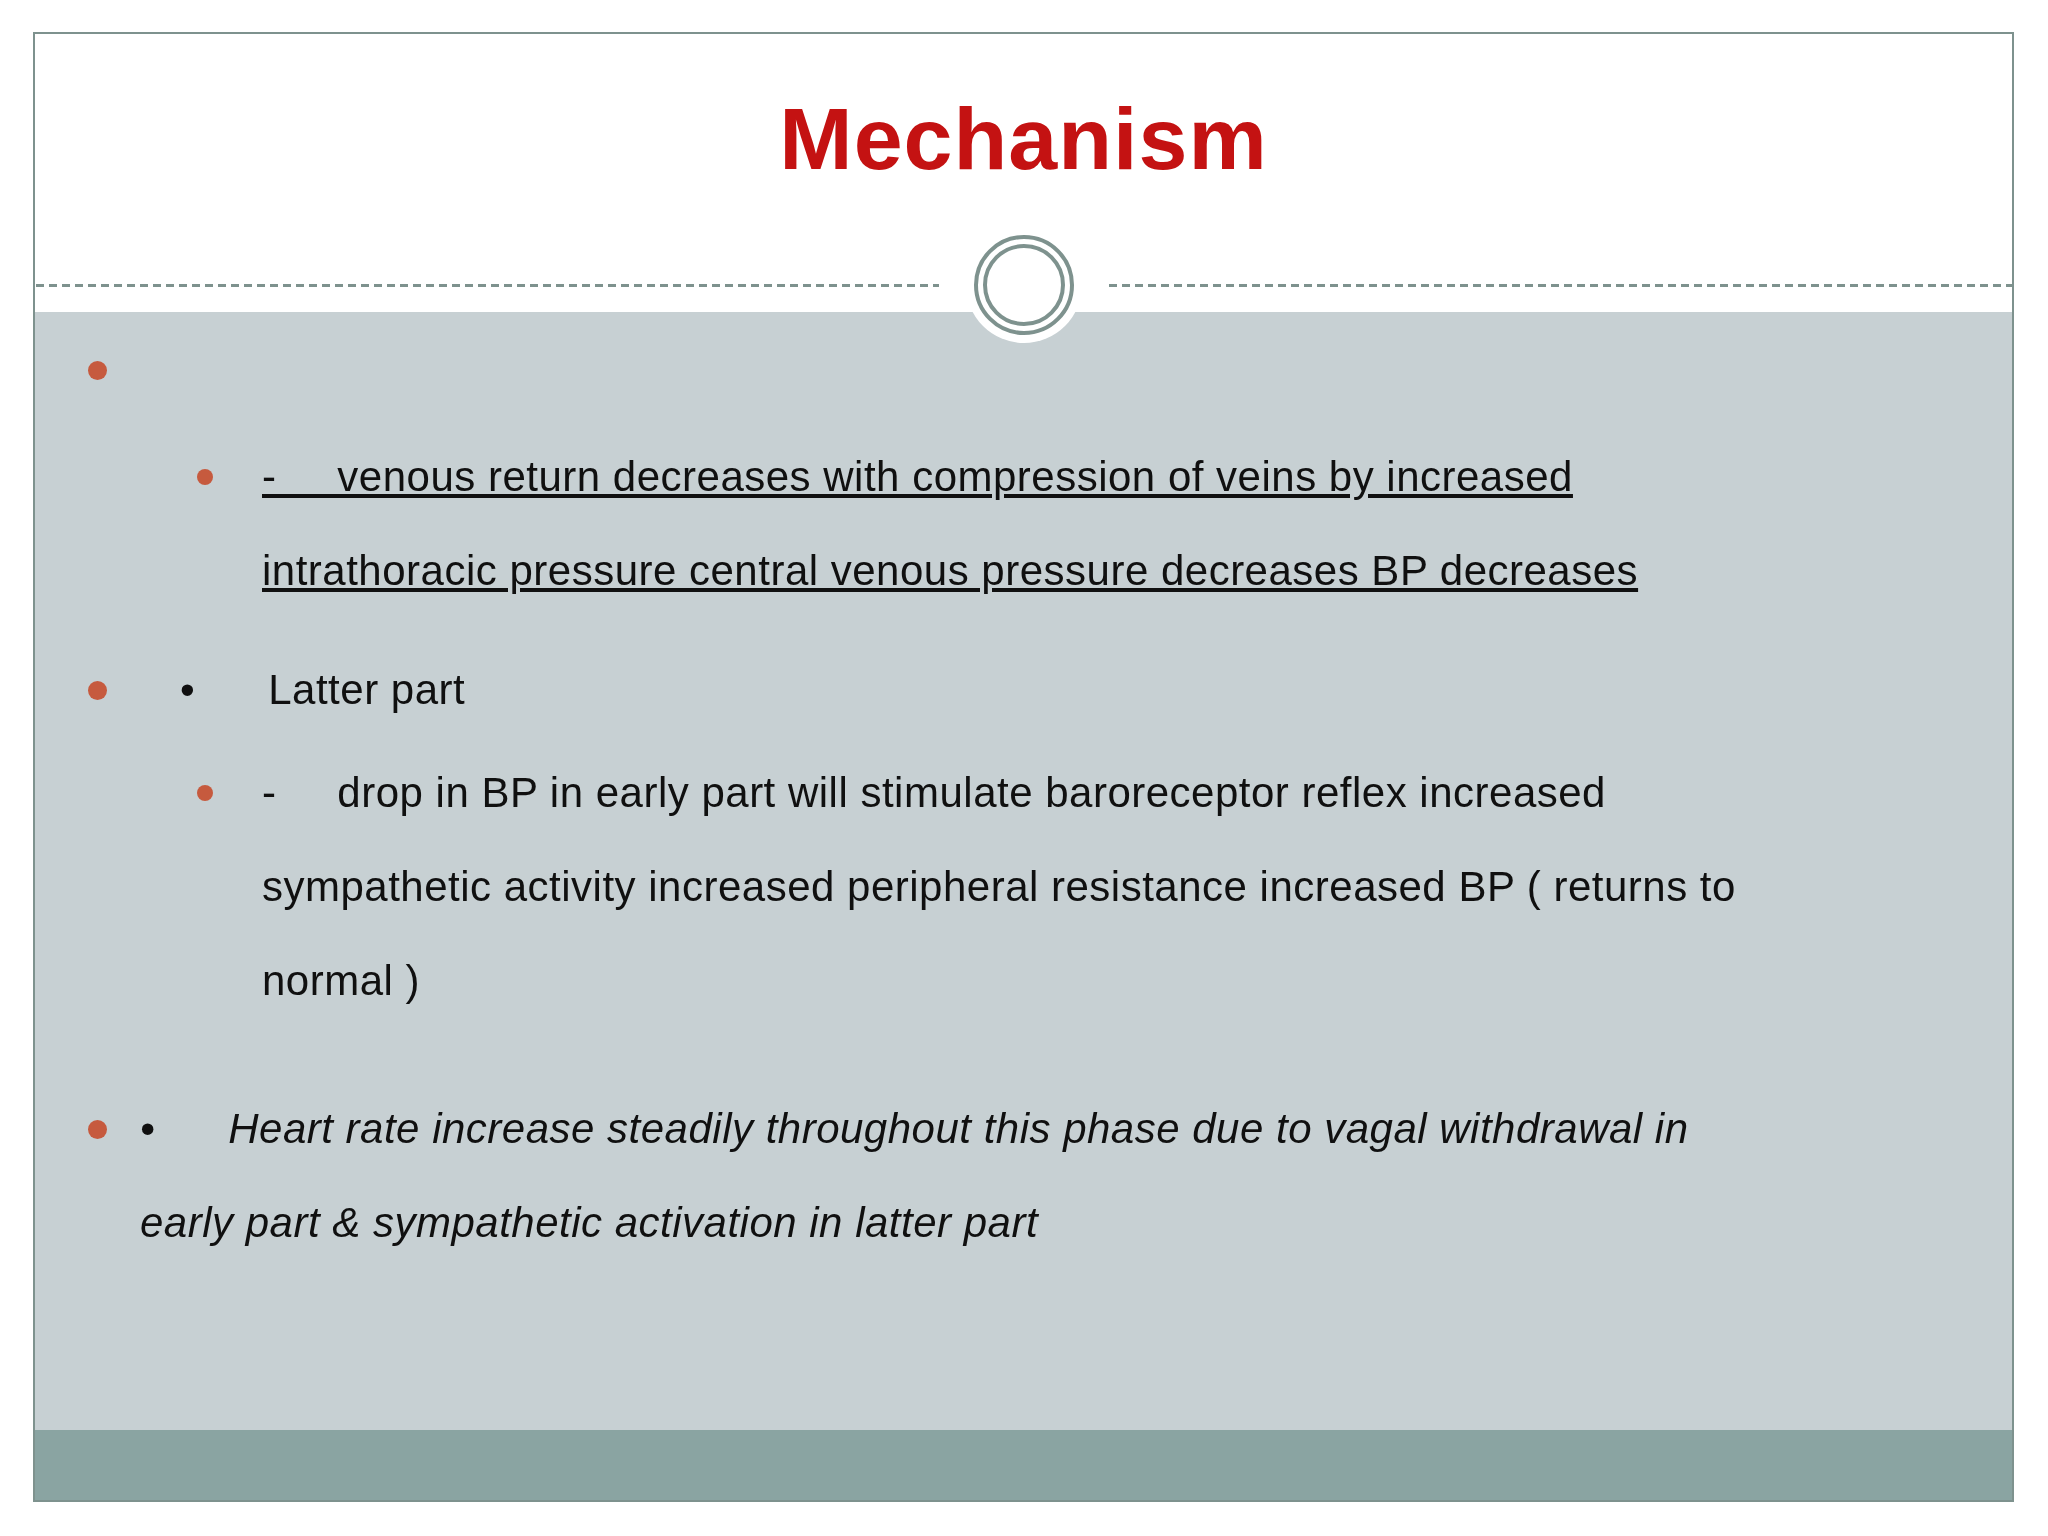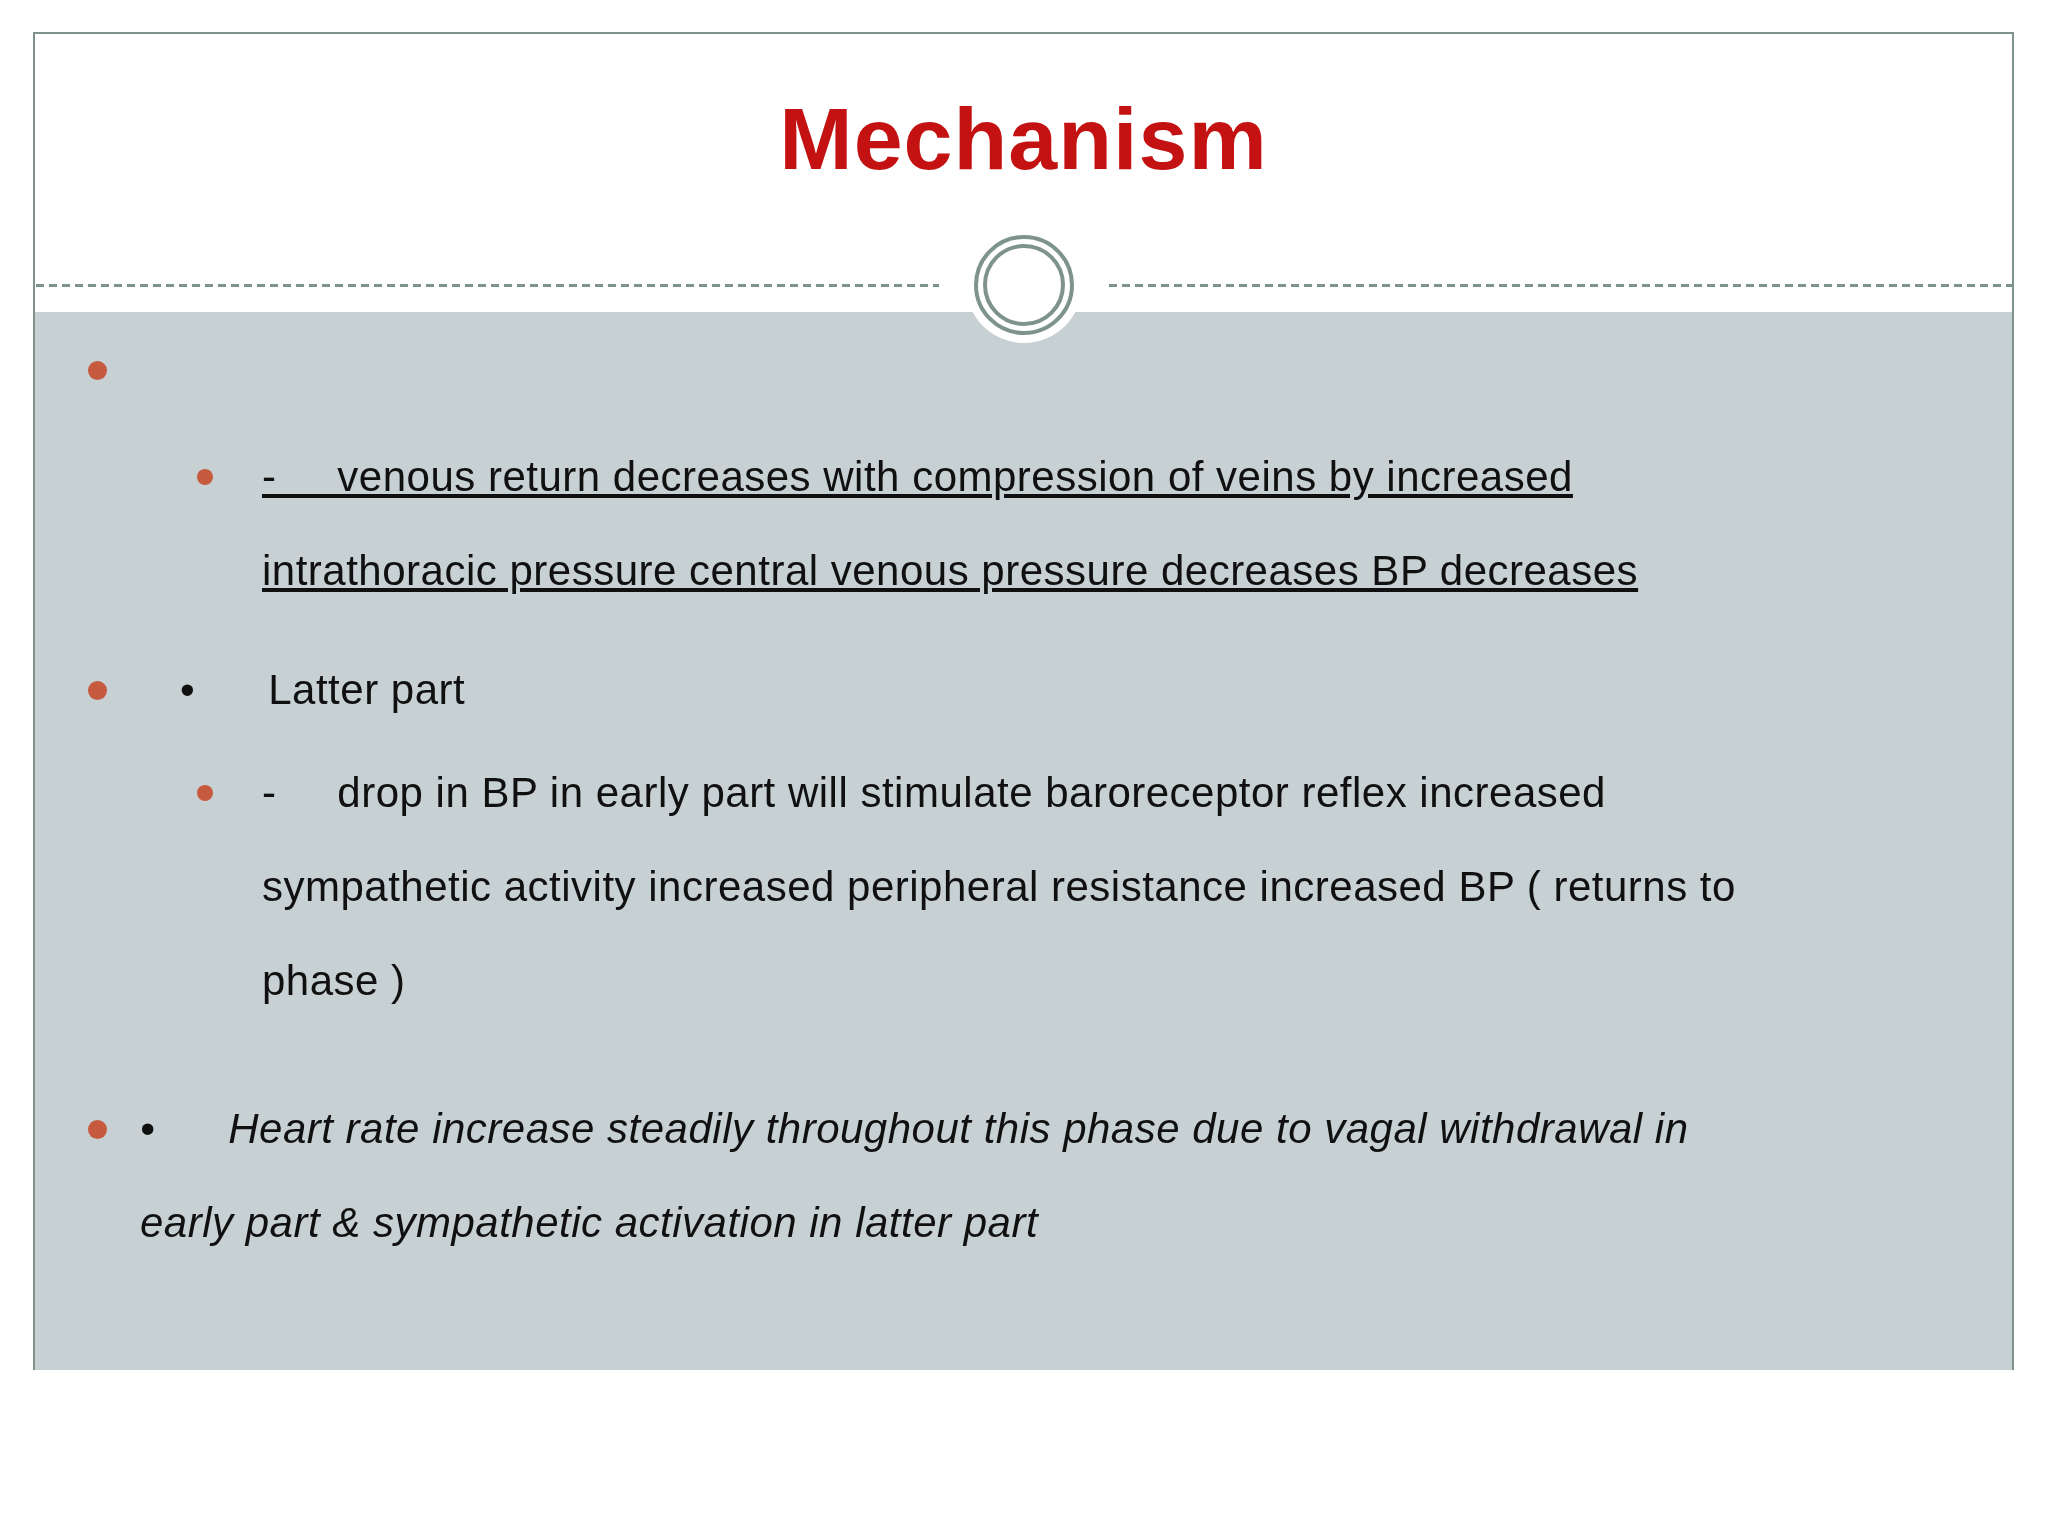--- a/index.html
+++ b/index.html
@@ -5,21 +5,21 @@
   :root{
     --title-red:#C41212;
     --body-bg:#C7D0D3;
     --footer-band:#8AA4A2;
     --frame-line:#7E928E;
     --bullet-orange:#C65A3E;
     --text-color:#101010;
   }
   html,body{margin:0;padding:0;background:#fff;}
   .page{
-    position:relative;width:2048px;height:1370px;background:#fff;overflow:hidden;
+    position:relative;width:2048px;height:1536px;background:#fff;overflow:hidden;
     font-family:"Liberation Sans","DejaVu Sans",sans-serif;
   }
   .frame{
     position:absolute;left:33px;top:32px;width:1981px;height:1470px;
     border:2px solid var(--frame-line);box-sizing:border-box;background:#fff;
   }
   .title{
     position:absolute;left:35px;top:88px;width:1977px;
     text-align:center;font-size:88px;font-weight:bold;color:var(--title-red);
     line-height:1.15;letter-spacing:1px;
@@ -98,19 +98,19 @@
   <span class="dot dot-l2 d2"></span>
   <div class="btext t-venous">-     venous return decreases with compression of veins by increased
 intrathoracic pressure central venous pressure decreases BP decreases</div>
 
   <span class="dot dot-l1 d3"></span>
   <div class="btext t-latter">•      Latter part</div>
 
   <span class="dot dot-l2 d4"></span>
   <div class="btext t-drop">-     drop in BP in early part will stimulate baroreceptor reflex increased
 sympathetic activity increased peripheral resistance increased BP ( returns to
-phase )</div>
+normal )</div>
 
   <span class="dot dot-l1 d5"></span>
   <div class="btext t-heart">•      Heart rate increase steadily throughout this phase due to vagal withdrawal in
 early part &amp; sympathetic activation in latter part</div>
 
 </div>
 
 </body></html>

